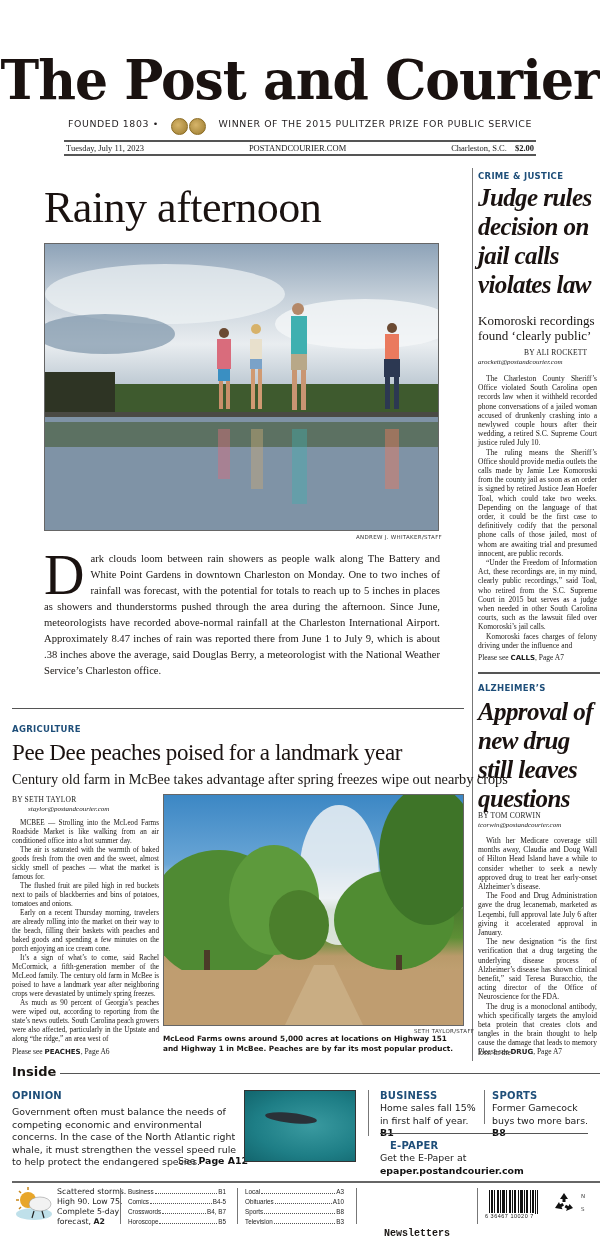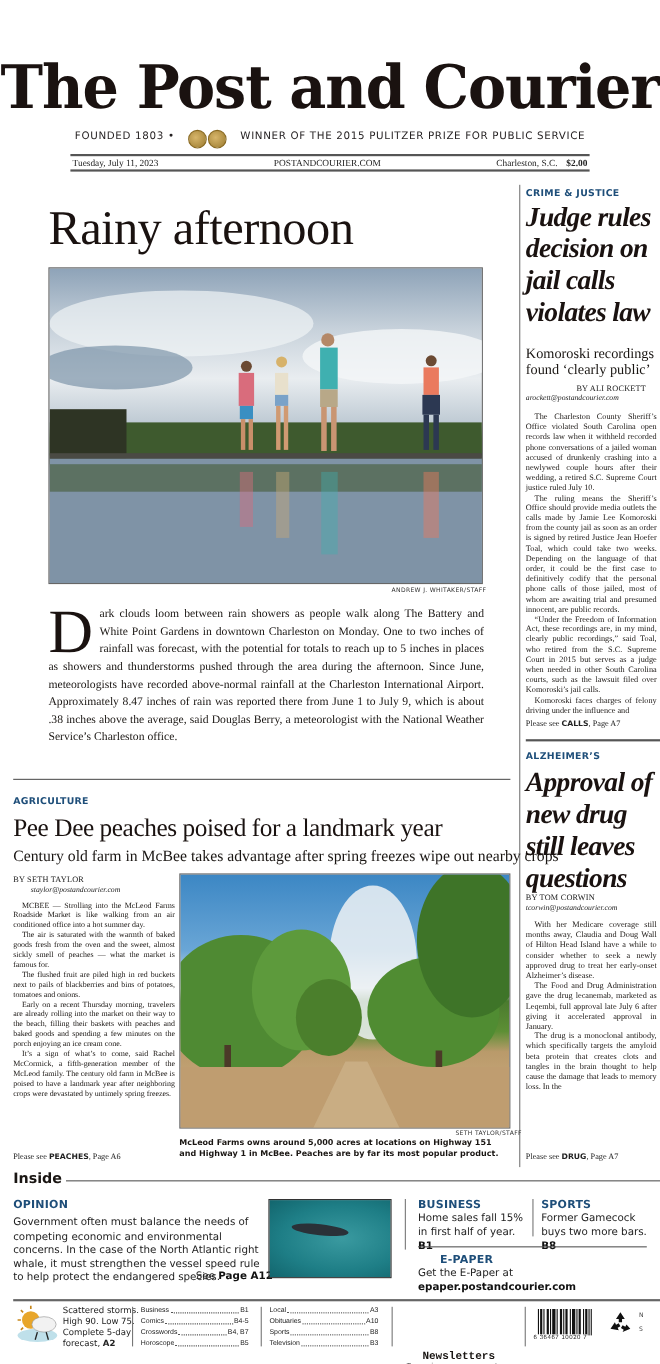--- a/index.html
+++ b/index.html
@@ -210,35 +210,37 @@
 <div class="jump" style="left:478px; top:653px;"><span>Please see </span><b>CALLS</b><span>, Page A7</span></div>
 <div class="hr" style="left:478px; top:672px; width:122px; height:2px;"></div>
 
 <div class="kicker" style="left:478px; top:683px;">ALZHEIMER’S</div>
 <div class="rhead" style="top:697px;">Approval of new drug still leaves questions</div>
 <div class="byline" style="left:478px; top:811px;">BY TOM CORWIN</div>
 <div class="email" style="left:478px; top:821px;">tcorwin@postandcourier.com</div>
 <div class="body-small" style="left:478px; top:836px; width:119px;">
   <p>With her Medicare coverage still months away, Claudia and Doug Wall of Hilton Head Island have a while to consider whether to seek a newly approved drug to treat her early-onset Alzheimer’s disease.</p>
   <p>The Food and Drug Administration gave the drug lecanemab, marketed as Leqembi, full approval late July 6 after giving it accelerated approval in January.</p>
+  <p>The new designation “is the first verification that a drug targeting the underlying disease process of Alzheimer’s disease has shown clinical benefit,” said Teresa Buracchio, the acting director of the Office of Neuroscience for the FDA.</p>
   <p>The drug is a monoclonal antibody, which specifically targets the amyloid beta protein that creates clots and tangles in the brain thought to help cause the damage that leads to memory loss. In the</p>
 </div>
 <div class="jump" style="left:478px; top:1047px;"><span>Please see </span><b>DRUG</b><span>, Page A7</span></div>
 
 <div class="kicker" style="left:12px; top:724px;">AGRICULTURE</div>
 <div class="peach-headline">Pee Dee peaches poised for a landmark year</div>
 <div class="peach-deck">Century old farm in McBee takes advantage after spring freezes wipe out nearby crops</div>
 <div class="byline" style="left:12px; top:795px;">BY SETH TAYLOR</div>
 <div class="email" style="left:28px; top:805px;">staylor@postandcourier.com</div>
 <div class="body-small" style="left:12px; top:819px; width:147px; font-size:7.2px; line-height:9px;">
   <p>MCBEE — Strolling into the McLeod Farms Roadside Market is like walking from an air conditioned office into a hot summer day.</p>
   <p>The air is saturated with the warmth of baked goods fresh from the oven and the sweet, almost sickly smell of peaches — what the market is famous for.</p>
   <p>The flushed fruit are piled high in red buckets next to pails of blackberries and bins of potatoes, tomatoes and onions.</p>
   <p>Early on a recent Thursday morning, travelers are already rolling into the market on their way to the beach, filling their baskets with peaches and baked goods and spending a few minutes on the porch enjoying an ice cream cone.</p>
   <p>It’s a sign of what’s to come, said Rachel McCormick, a fifth-generation member of the McLeod family. The century old farm in McBee is poised to have a landmark year after neighboring crops were devastated by untimely spring freezes.</p>
+  <p>As much as 90 percent of Georgia’s peaches were wiped out, according to reporting from the state’s news outlets. South Carolina peach growers were also affected, particularly in the Upstate and along “the ridge,” an area west of</p>
 </div>
 <div class="jump" style="left:12px; top:1047px;"><span>Please see </span><b>PEACHES</b><span>, Page A6</span></div>
 
 <div class="photo-peach">
   <svg width="301" height="232" viewBox="0 0 301 232">
     <ellipse cx="175" cy="80" rx="40" ry="70" fill="#eef2f5" opacity="0.85"></ellipse>
     <ellipse cx="55" cy="120" rx="70" ry="65" fill="#4f8a33"></ellipse>
     <ellipse cx="110" cy="105" rx="45" ry="55" fill="#5d9a3c"></ellipse>
     <ellipse cx="135" cy="130" rx="30" ry="35" fill="#4b7f2c"></ellipse>
     <ellipse cx="230" cy="125" rx="60" ry="50" fill="#508c32"></ellipse>
@@ -261,21 +263,21 @@
     <div class="whale-body"></div>
   </div>
 <div class="vrule" style="left:368px; top:1090px; height:46px;"></div>
 
 <div class="isec-label" style="left:380px; top:1090px;">BUSINESS</div>
 <div class="itext" style="left:380px; top:1102px; width:105px;"><span>Home sales fall 15% in first half of year. </span><b>B1</b></div>
 <div class="vrule" style="left:484px; top:1090px; height:34px;"></div>
 <div class="isec-label" style="left:492px; top:1090px;">SPORTS</div>
 <div class="itext" style="left:492px; top:1102px; width:105px;"><span>Former Gamecock buys two more bars. </span><b>B8</b></div>
 <div class="hr" style="left:380px; top:1133px; width:208px; height:1px;"></div>
-<div class="isec-label" style="left:400px; top:1140px;">E-PAPER</div>
+<div class="isec-label" style="left:390px; top:1140px;">E-PAPER</div>
 <div class="itext" style="left:380px; top:1152px;"><span>Get the E-Paper at </span><b>epaper.postandcourier.com</b></div>
 
 <div class="footer-rule"></div>
 <svg class="weather-icon" viewBox="0 0 40 36">
   <ellipse cx="20" cy="28" rx="18" ry="6" fill="#bfe0ea"></ellipse>
   <circle cx="14" cy="14" r="8" fill="#e8a62a"></circle>
   <g stroke="#c7871a" stroke-width="1.5">
     <line x1="14" y1="1" x2="14" y2="4"></line>
       <line x1="2" y1="14" x2="5" y2="14"></line>
       <line x1="5" y1="5" x2="7" y2="7"></line>

